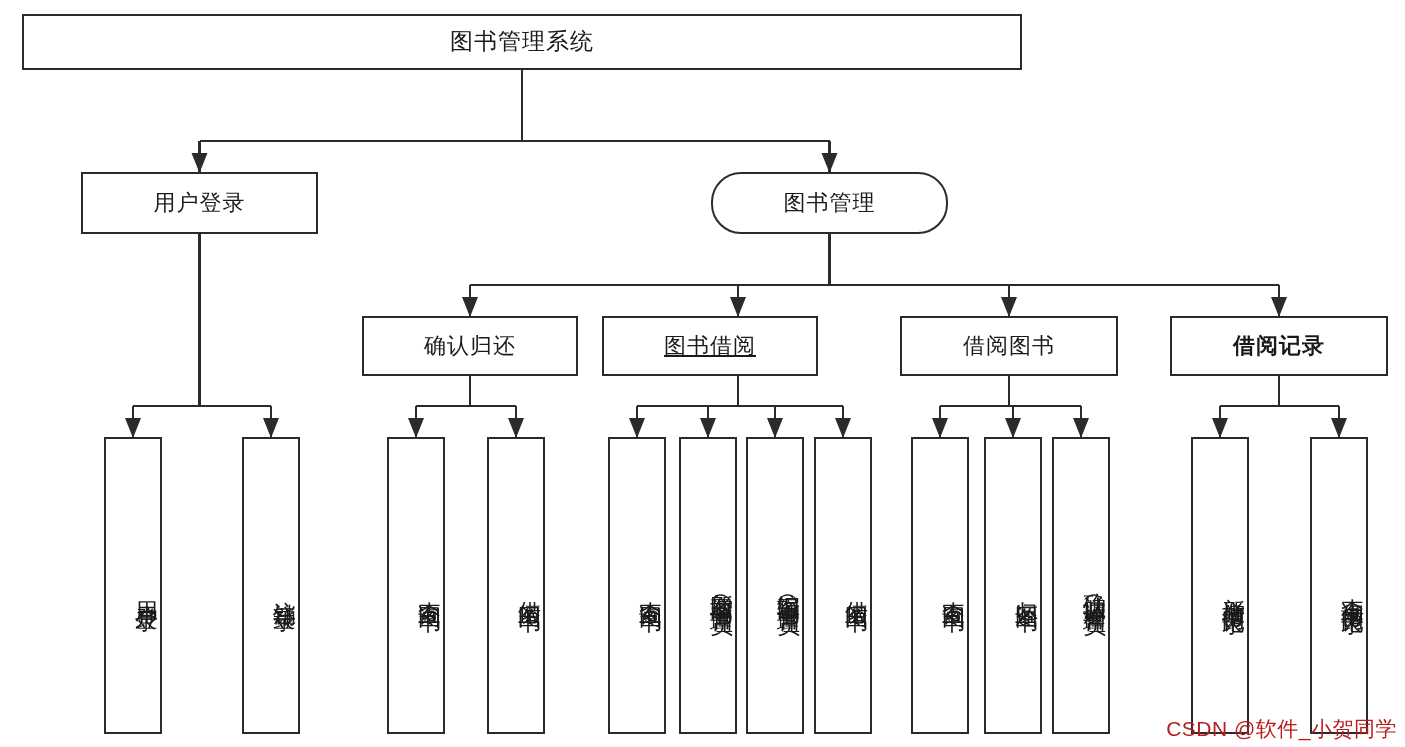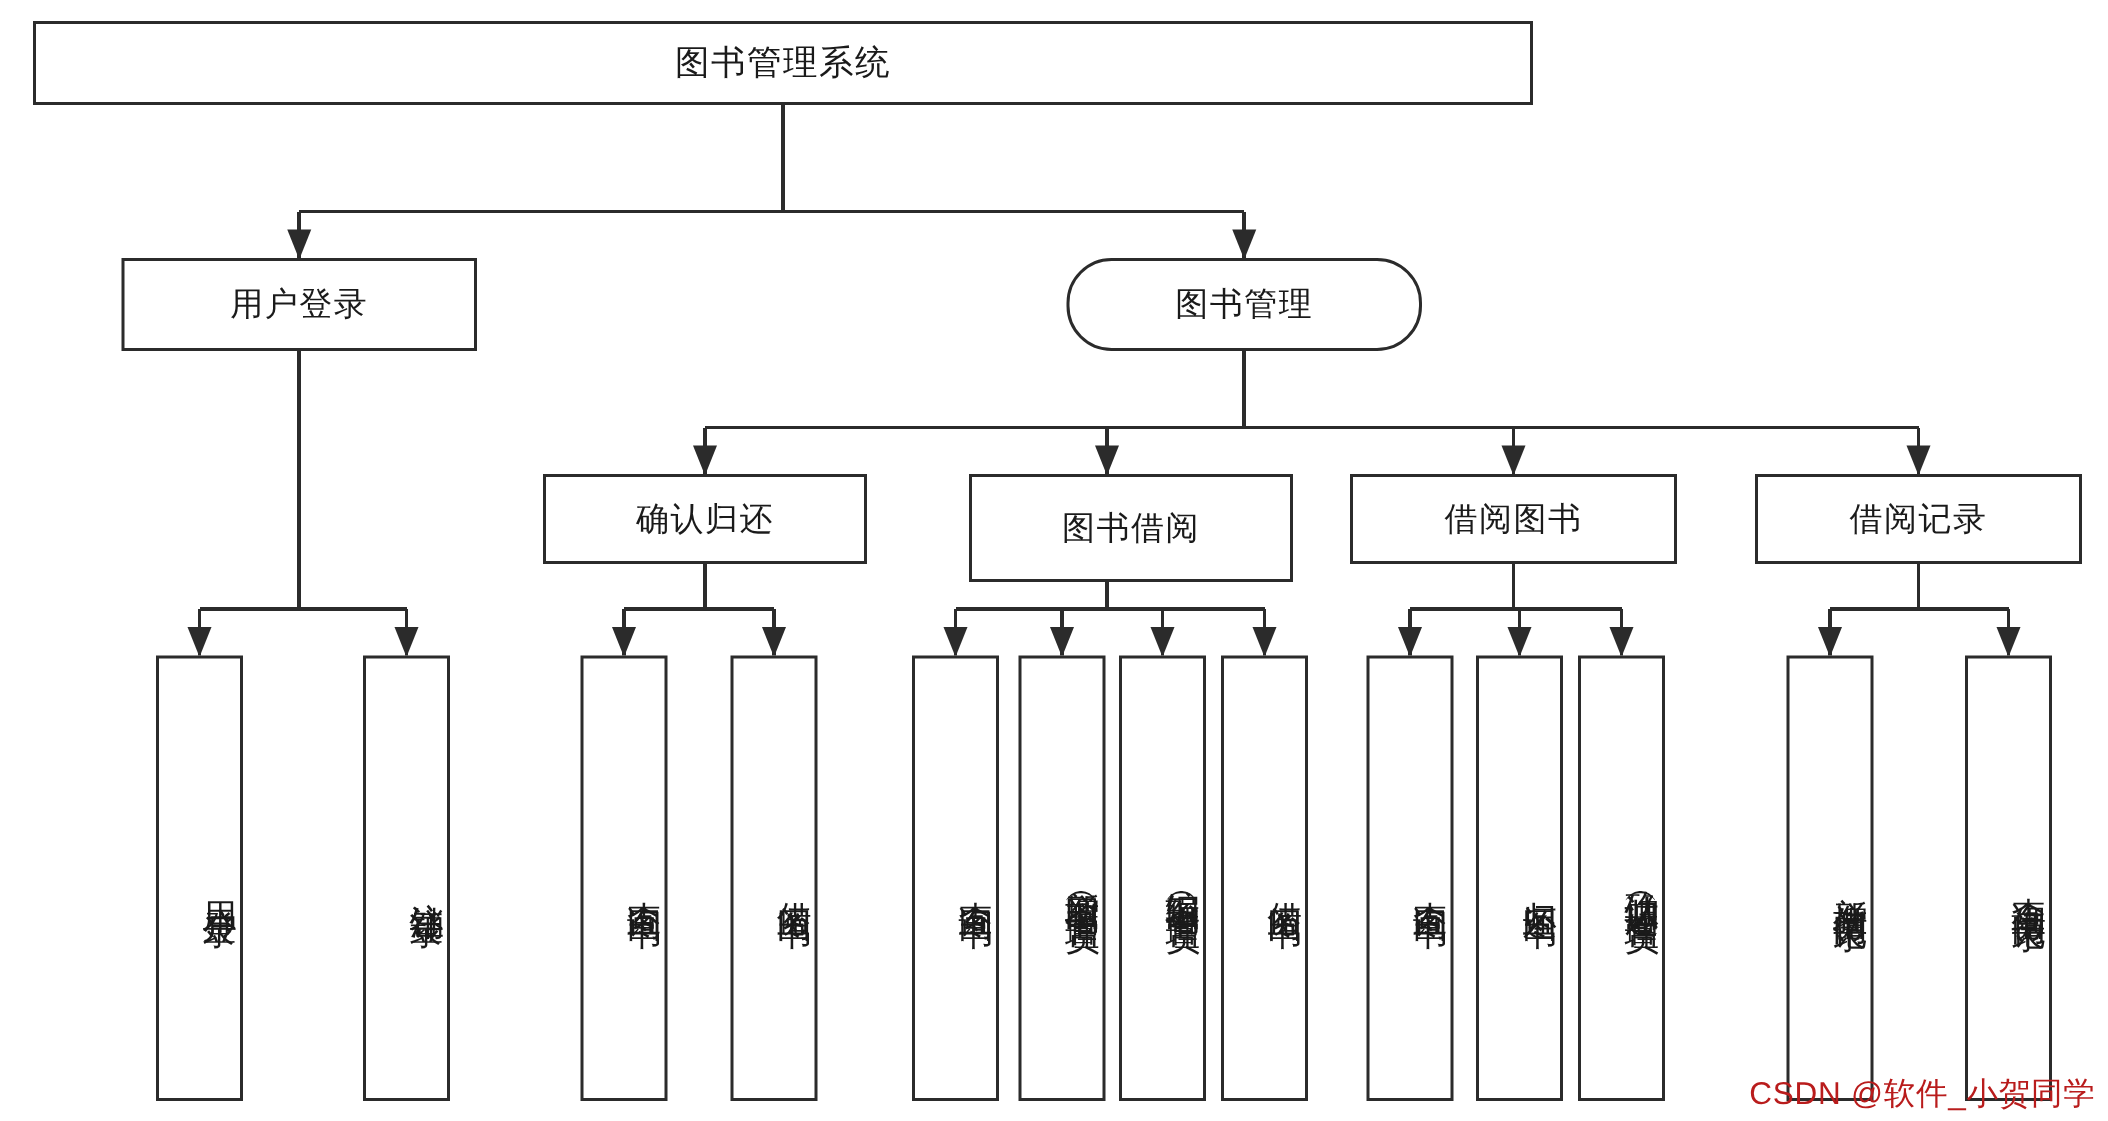--- a/index.html
+++ b/index.html
@@ -133,27 +133,27 @@
       </div>
       <div class="node horiz" style="left: 81px; top: 172px; width: 237px; height: 62px;">
         <span>用户登录</span>
       </div>
       <div class="node horiz" style="left: 711px; top: 172px; width: 237px; height: 62px; border-radius: 30px;">
         <span>图书管理</span>
       </div>
       <div class="node horiz" style="left: 362px; top: 316px; width: 216px; height: 60px;">
         <span>确认归还</span>
       </div>
-      <div class="node horiz" style="left: 646px; top: 316px; width: 216px; height: 72px;">
+      <div class="node horiz" style="left: 602px; top: 316px; width: 216px; height: 60px; text-decoration: underline;">
         <span>图书借阅</span>
       </div>
       <div class="node horiz" style="left: 900px; top: 316px; width: 218px; height: 60px;">
         <span>借阅图书</span>
       </div>
-      <div class="node horiz" style="left: 1170px; top: 316px; width: 218px; height: 60px;">
+      <div class="node horiz" style="left: 1170px; top: 316px; width: 218px; height: 60px; font-weight: bold;">
         <span>借阅记录</span>
       </div>
       <div class="node vert" style="left: 104px; top: 437px; width: 58px; height: 297px;">
         <span>用户登录</span>
       </div>
       <div class="node vert" style="left: 242px; top: 437px; width: 58px; height: 297px;">
         <span>注销登录</span>
       </div>
       <div class="node vert" style="left: 387px; top: 437px; width: 58px; height: 297px;">
         <span>查询图书</span>

